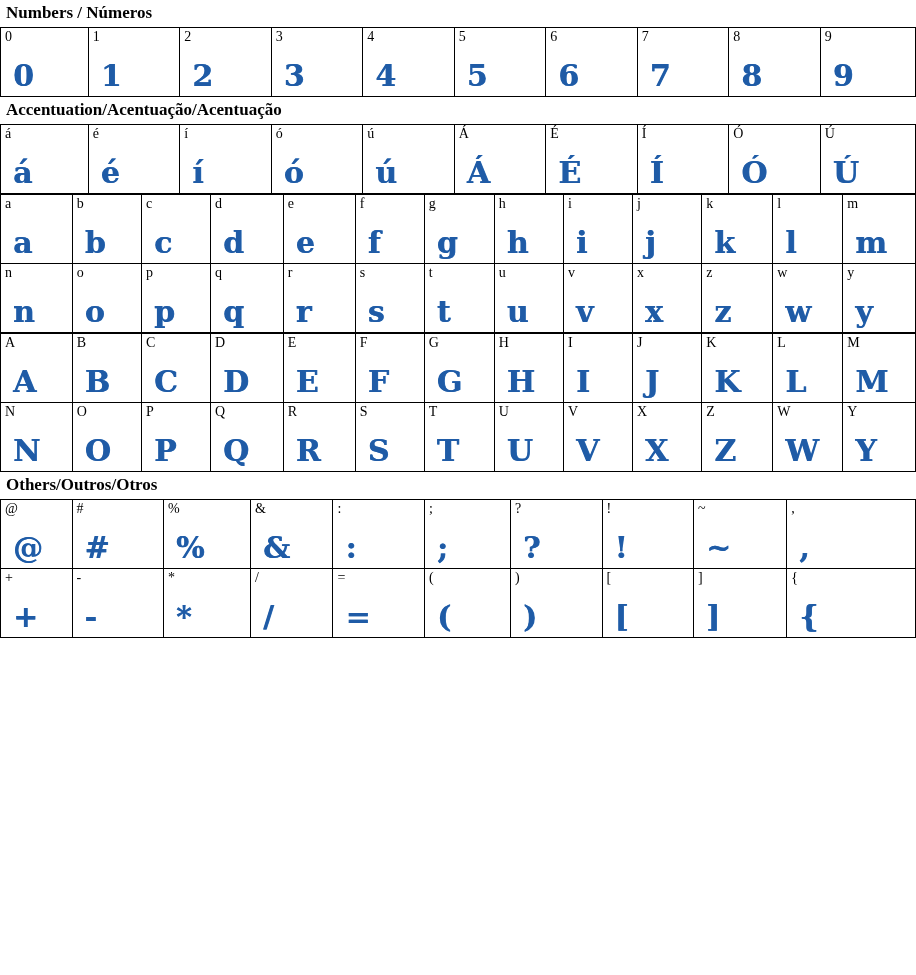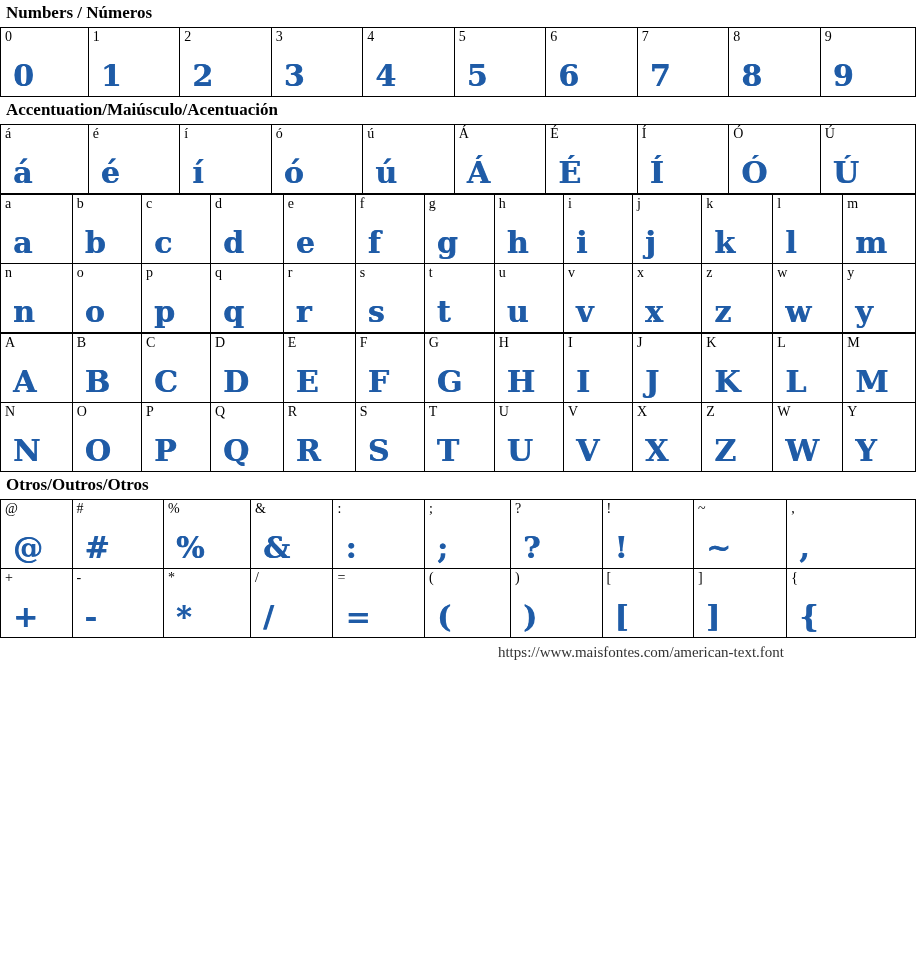--- a/index.html
+++ b/index.html
@@ -122,21 +122,21 @@
         <span class="cell-glyph">8</span>
       </td>
       <td style="width:10.4%">
         <span class="cell-label">9</span>
         <span class="cell-glyph">9</span>
       </td>
     </tr>
   </tbody>
     </table>
 
-  <div class="section-title">Accentuation/Maiúsculo/Acentuación</div>
+  <div class="section-title">Accentuation/Acentuação/Acentuação</div>
   <table class="glyphs h96">
     <tbody>
         <tr>
       <td style="width:9.6%">
         <span class="cell-label">á</span>
         <span class="cell-glyph">á</span>
       </td>
       <td style="width:10%">
         <span class="cell-label">é</span>
         <span class="cell-glyph">é</span>
@@ -396,21 +396,21 @@
         <span class="cell-glyph">W</span>
       </td>
       <td>
         <span class="cell-label">Y</span>
         <span class="cell-glyph">Y</span>
       </td>
     </tr>
   </tbody>
     </table>
 
-  <div class="section-title">Otros/Outros/Otros</div>
+  <div class="section-title">Others/Outros/Otros</div>
   <table class="glyphs h68">
     <tbody>
         <tr>
       <td style="width:7.8%">
         <span class="cell-label">@</span>
         <span class="cell-glyph">@</span>
       </td>
       <td style="width:10%">
         <span class="cell-label">#</span>
         <span class="cell-glyph">#</span>
@@ -490,15 +490,14 @@
         <span class="cell-glyph">{</span>
       </td>
       <td style="width:8.7%">
         
         
       </td>
     </tr>
   </tbody>
     </table>
 
-  <div class="footer">https://www.maisfontes.com/american-text.font</div>
 
 </div>
 
 </body></html>

